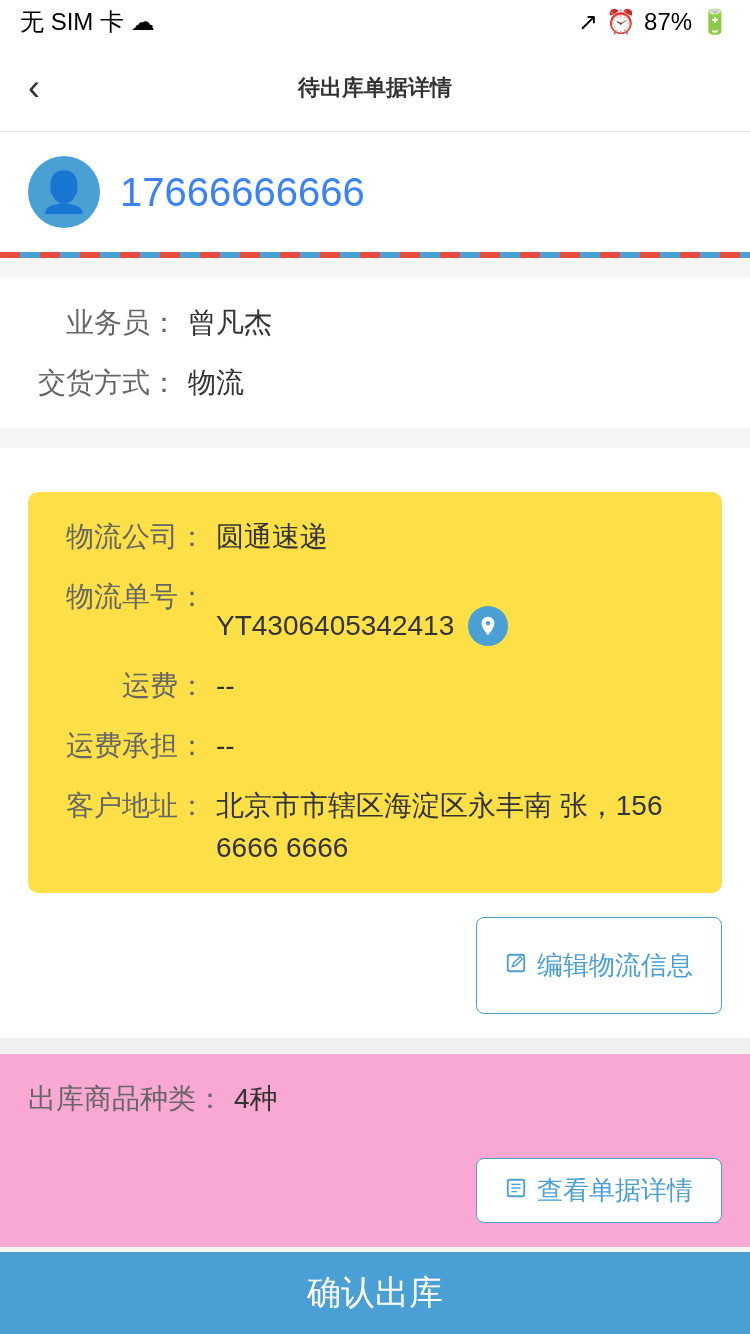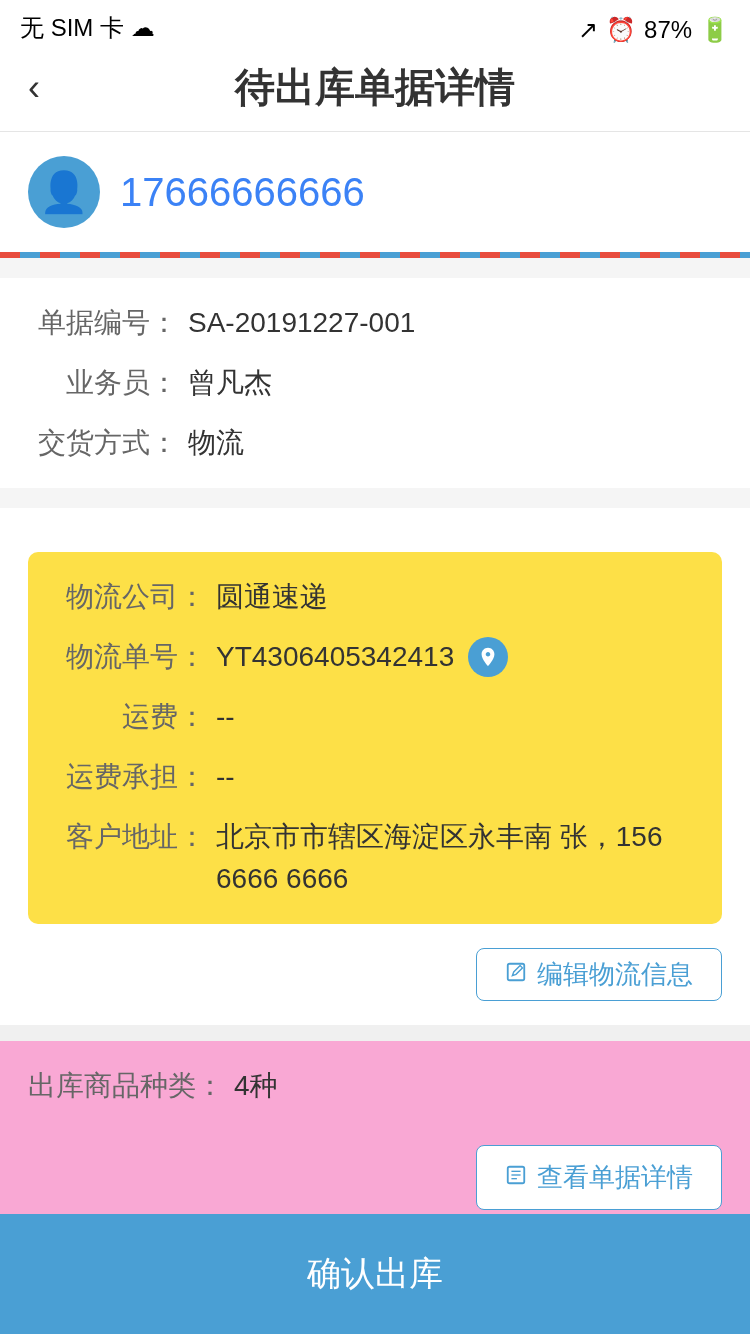--- a/index.html
+++ b/index.html
@@ -11,21 +11,21 @@
       background: #f5f5f5;
       font-size: 28px;
       color: #333;
     }
 
     
     .status-bar {
       height: 44px;
       background: #fff;
       display: flex;
-      align-items: flex-end;
+      align-items: center;
       justify-content: space-between;
       padding: 0 20px;
       font-size: 24px;
       color: #000;
       gap: 8px;
     }
     .status-left { display: flex; align-items: center; gap: 10px; }
     .status-center { font-size: 28px; font-weight: 500; }
     .status-right { display: flex; align-items: center; gap: 8px; font-size: 24px; }
 
@@ -40,21 +40,21 @@
       border-bottom: 1px solid #e5e5e5;
     }
     .nav-back {
       position: absolute;
       left: 28px;
       font-size: 36px;
       color: #333;
       cursor: pointer;
     }
     .nav-title {
-      font-size: 40px;
+      font-size: 22px;
       font-weight: 600;
       color: #333;
       text-align: right;
     }
 
     
     .dashed-divider {
       height: 6px;
       width: 100%;
       background: repeating-linear-gradient(
@@ -115,20 +115,21 @@
       padding-right: 10px;
     }
     .info-value {
       color: #333;
       flex: 1;
     }
     .info-value-with-icon {
       display: flex;
       align-items: center;
       gap: 14px;
+      margin-top: 29px;
     }
     .location-icon {
       width: 40px;
       height: 40px;
       background: #4a9fd4;
       border-radius: 50%;
       display: flex;
       align-items: center;
       justify-content: center;
       flex-shrink: 0;
@@ -148,21 +149,21 @@
       display: flex;
       justify-content: flex-end;
       margin-top: 24px;
     }
     .edit-btn {
       display: flex;
       align-items: center;
       gap: 10px;
       border: 1.5px solid #4a9fd4;
       border-radius: 8px;
-      padding: 8px 28px;
+      padding: 30px 28px;
       color: #4a9fd4;
       font-size: 26px;
       background: #fff;
       cursor: pointer;
     }
     .edit-btn-icon { font-size: 24px; }
 
     
     .section-divider {
       height: 16px;
@@ -197,21 +198,21 @@
     
     .empty-space {
       background: #f5f5f5;
       flex: 1;
       min-height: 200px;
     }
 
     
     .confirm-btn-area {
       background: #4a9fd4;
-      height: 120px;
+      height: 82px;
       display: flex;
       align-items: center;
       justify-content: center;
       cursor: pointer;
       position: fixed;
       bottom: 0;
       width: 750px;
     }
     .confirm-btn-text {
       color: #fff;
@@ -259,24 +260,20 @@
     <div class="customer-header">
       <div class="customer-avatar">
         <span class="avatar-icon">👤</span>
       </div>
       <span class="customer-phone">17666666666</span>
     </div>
 
     <div class="dashed-divider"></div>
 
     <div class="section">
-      <div class="info-row">
-        <span class="info-label">单据编号：</span>
-        <span class="info-value">SA-20191227-001</span>
-      </div>
       <div class="info-row">
         <span class="info-label">业务员：</span>
         <span class="info-value">曾凡杰</span>
       </div>
       <div class="info-row">
         <span class="info-label">交货方式：</span>
         <span class="info-value">物流</span>
       </div>
     </div>
 

